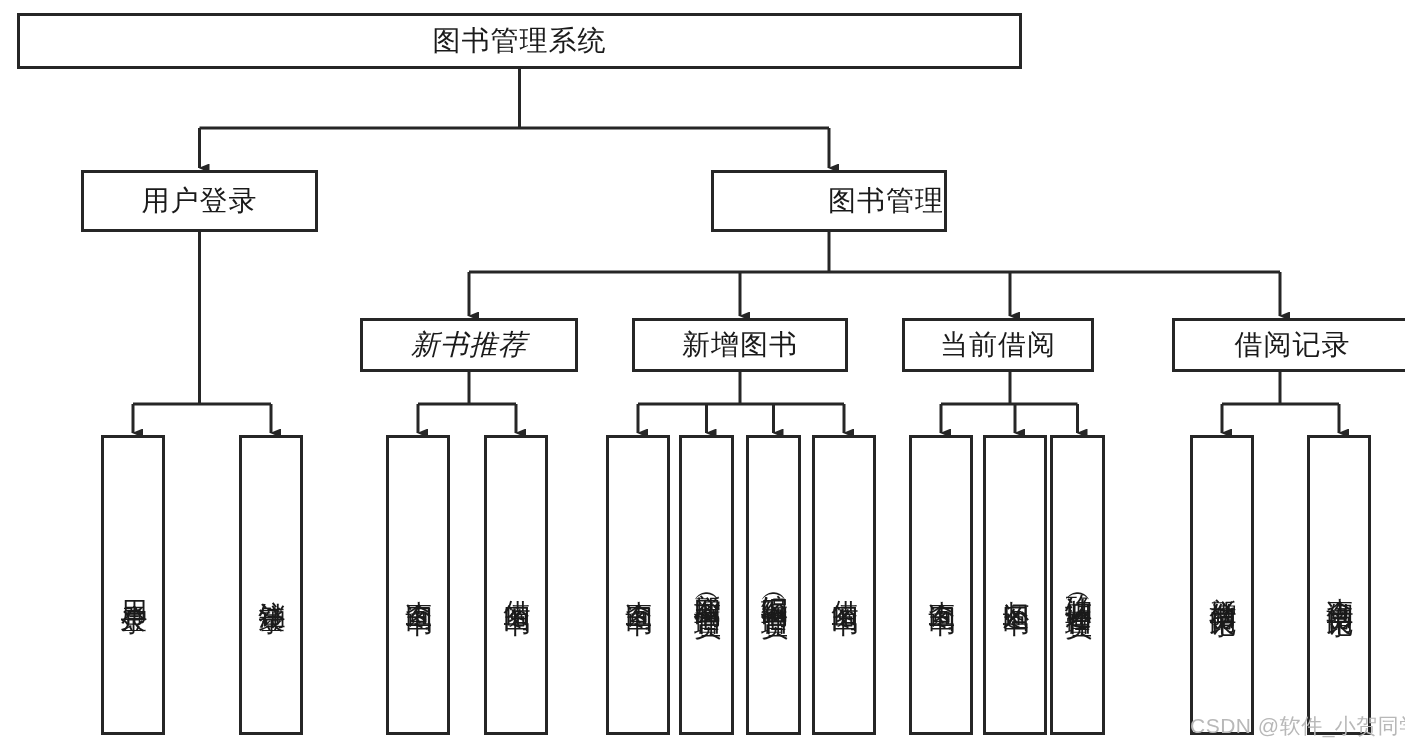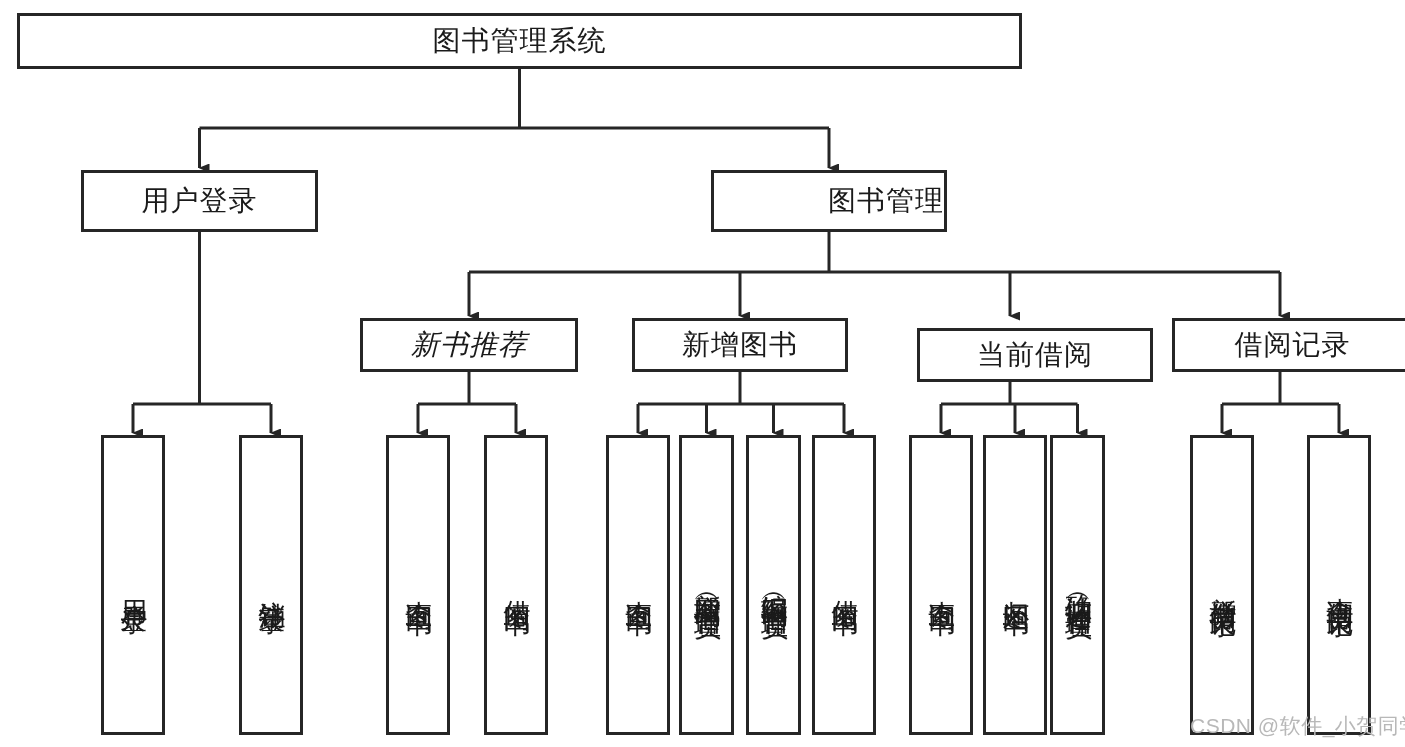--- a/index.html
+++ b/index.html
@@ -118,21 +118,21 @@
       </div>
       <div class="node h" style="left: 711px; top: 170px; width: 236px; height: 62px; justify-content: flex-end;">
         <span class="label">图书管理</span>
       </div>
       <div class="node h" style="left: 360px; top: 318px; width: 218px; height: 54px; font-style: italic;">
         <span class="label">新书推荐</span>
       </div>
       <div class="node h" style="left: 632px; top: 318px; width: 216px; height: 54px;">
         <span class="label">新增图书</span>
       </div>
-      <div class="node h" style="left: 902px; top: 328px; width: 236px; height: 54px; margin-left: 15px;">
+      <div class="node h" style="left: 902px; top: 318px; width: 192px; height: 54px;">
         <span class="label">当前借阅</span>
       </div>
       <div class="node h" style="left: 1172px; top: 318px; width: 241px; height: 54px;">
         <span class="label">借阅记录</span>
       </div>
       <div class="node v" style="left: 101px; top: 435px; width: 64px; height: 300px;">
         <span class="label">用户登录</span>
       </div>
       <div class="node v" style="left: 239px; top: 435px; width: 64px; height: 300px;">
         <span class="label">注销登录</span>

